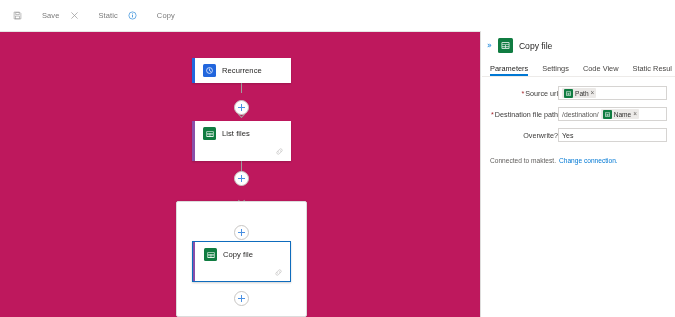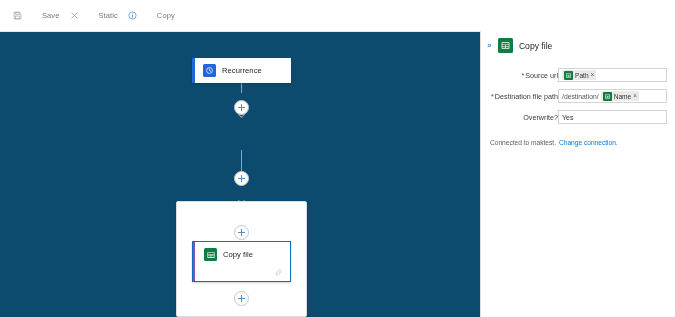--- a/index.html
+++ b/index.html
@@ -51,21 +51,21 @@
     justify-content: center;
     flex: none;
   }
   .cmd-icon svg { display: block; }
 
   
   #designer-canvas {
     position: absolute;
     left: 0; top: 31px;
     width: 481px; height: 286px;
-    background: #0c4a6e;
+    background: #be185d;
     border-top: 1px solid #e6e5e4;
     border-right: 1px solid #dedddc;
     box-sizing: border-box;
     overflow: hidden;
   }
 
   
   .connector {
     position: absolute;
     width: 1px;
@@ -398,20 +398,44 @@
           <circle cx="8" cy="8" r="5.2" fill="none" stroke="#ffffff" stroke-width="1.3"></circle>
           <path d="M8 5.2V8.3l2.1 1.3" stroke="#ffffff" stroke-width="1.3" fill="none" stroke-linecap="round"></path>
         </svg>
       </span>
       <span class="card-title">Recurrence</span>
     </div>
   </div>
 
   <div class="plus-btn" style="left:234px; top:68px;"></div>
 
+  <div class="card" style="left:192px; top:89px; width:99px; height:40px;">
+    <div class="accent" style="background:#8a4fa8;"></div>
+    <div class="card-head">
+      <span class="node-icon" style="background:#107c41;">
+        <svg viewBox="0 0 16 16" width="10" height="10">
+          <rect x="2.3" y="3.4" width="11.4" height="9.2" rx="0.6" fill="#ffffff"></rect>
+          <rect x="3.3" y="4.4" width="9.4" height="2.1" fill="#107c41"></rect>
+          <rect x="3.3" y="7.3" width="4.2" height="1.6" fill="#107c41"></rect>
+          <rect x="8.4" y="7.3" width="4.3" height="1.6" fill="#107c41"></rect>
+          <rect x="3.3" y="9.7" width="4.2" height="1.7" fill="#107c41"></rect>
+          <rect x="8.4" y="9.7" width="4.3" height="1.7" fill="#107c41"></rect>
+        </svg>
+      </span>
+      <span class="card-title">List files</span>
+    </div>
+    <div class="card-foot">
+      <span class="link-icon">
+        <svg viewBox="0 0 16 16" width="9" height="9">
+          <path d="M6.3 9.7a2.6 2.6 0 0 1 0-3.7l2-2a2.6 2.6 0 0 1 3.7 3.7l-1 1" fill="none" stroke="#8a8886" stroke-width="1.2" stroke-linecap="round"></path>
+          <path d="M9.7 6.3a2.6 2.6 0 0 1 0 3.7l-2 2a2.6 2.6 0 0 1-3.7-3.7l1-1" fill="none" stroke="#8a8886" stroke-width="1.2" stroke-linecap="round"></path>
+        </svg>
+      </span>
+    </div>
+  </div>
 
   <div class="plus-btn" style="left:234px; top:139px;"></div>
 
   <div id="foreach-container"></div>
 
 
   <div class="plus-btn" style="left:234px; top:193px;"></div>
 
   <div class="card" style="left:192px; top:209px; width:99px; height:41px; border:1.4px solid #0f6cbd;">
     <div class="accent" style="background:#8a4fa8; width:2.4px;"></div>
@@ -452,20 +476,26 @@
         <rect x="3.3" y="4.4" width="9.4" height="2.1" fill="#107c41"></rect>
         <rect x="3.3" y="7.3" width="4.2" height="1.6" fill="#107c41"></rect>
         <rect x="8.4" y="7.3" width="4.3" height="1.6" fill="#107c41"></rect>
         <rect x="3.3" y="9.7" width="4.2" height="1.7" fill="#107c41"></rect>
         <rect x="8.4" y="9.7" width="4.3" height="1.7" fill="#107c41"></rect>
       </svg>
     </span>
     <span id="panel-title">Copy file</span>
   </div>
 
+  <div id="panel-tabs">
+    <div class="tab active">Parameters</div>
+    <div class="tab">Settings</div>
+    <div class="tab">Code View</div>
+    <div class="tab">Static Resul</div>
+  </div>
 
   <div id="panel-form">
 
     <div class="form-row">
       <div class="form-label"><span class="req-star">*</span><span>Source url</span></div>
       <div class="form-field">
         <span class="token">
           <span class="token-icon" style="background:#107c41;">
             <svg viewBox="0 0 16 16" width="7" height="7">
               <rect x="2.3" y="3.4" width="11.4" height="9.2" rx="0.6" fill="#ffffff"></rect>

